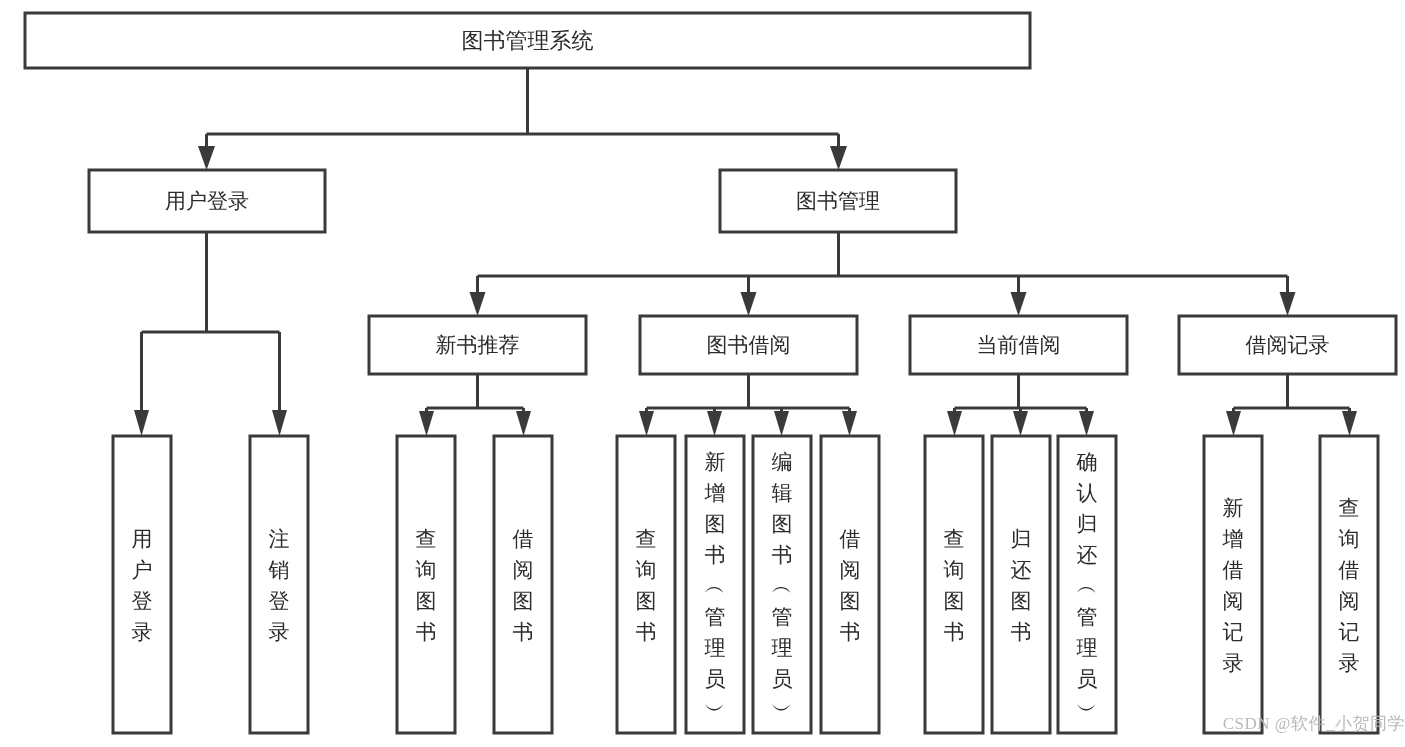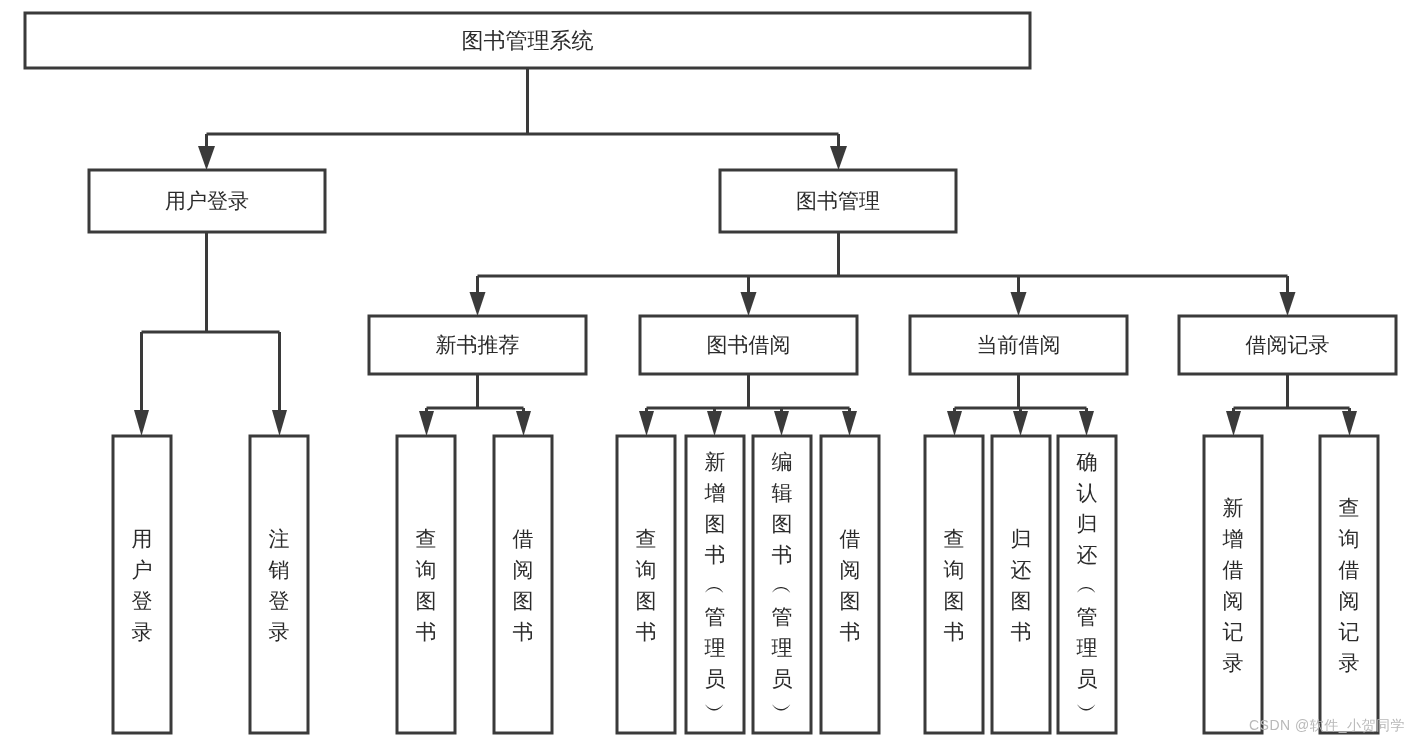--- a/index.html
+++ b/index.html
@@ -52,22 +52,22 @@
     fill: none;
   }
   .edge-arrow {
     fill: #3a3a3a;
     stroke: none;
   }
   .watermark {
     position: absolute;
     right: 8px;
     bottom: 4px;
-    font-family: Liberation Sans, sans-serif;
-    font-size: 14px;
+    font-family: Liberation Serif, serif;
+    font-size: 17px;
     color: #b9b9b9;
     white-space: nowrap;
     letter-spacing: 0.5px;
     user-select: none;
     margin-top: 29px;
   }
 </style>
 </head>
 <body>
 

